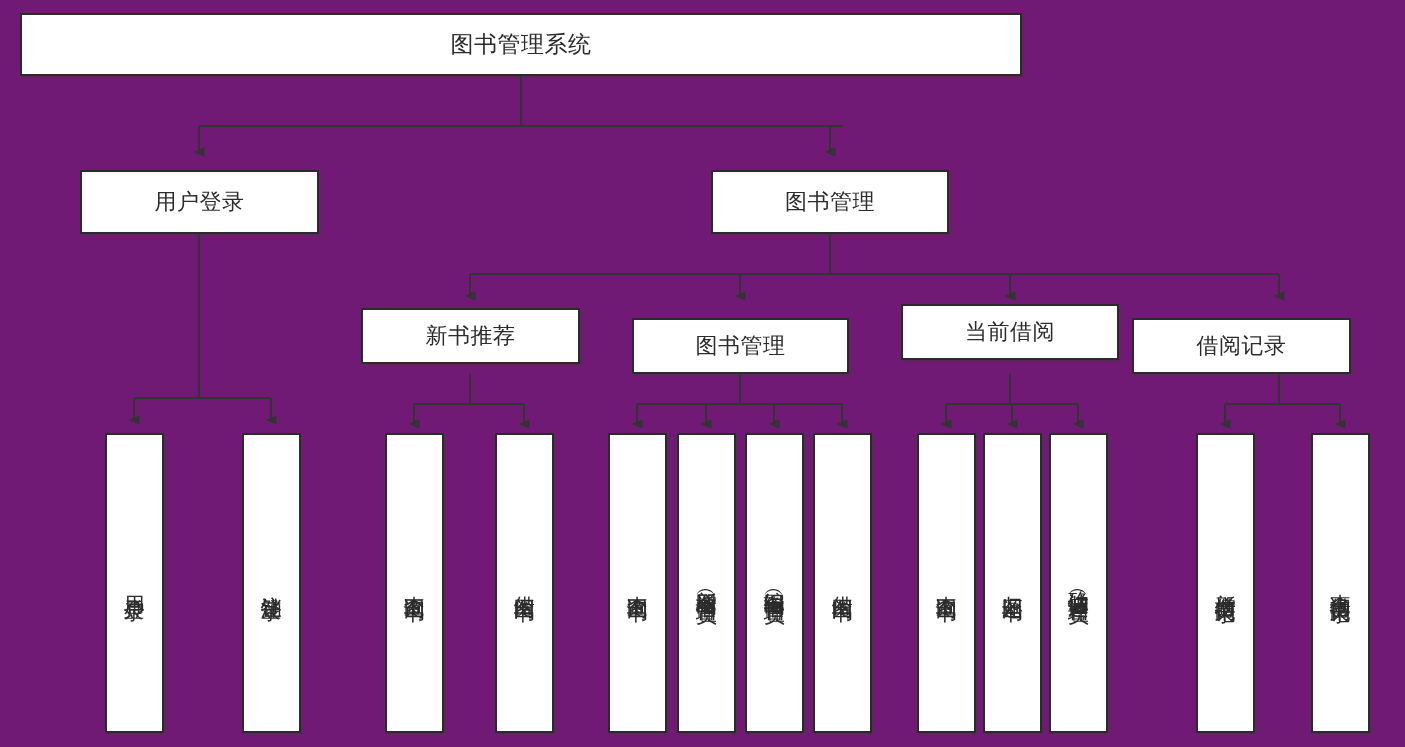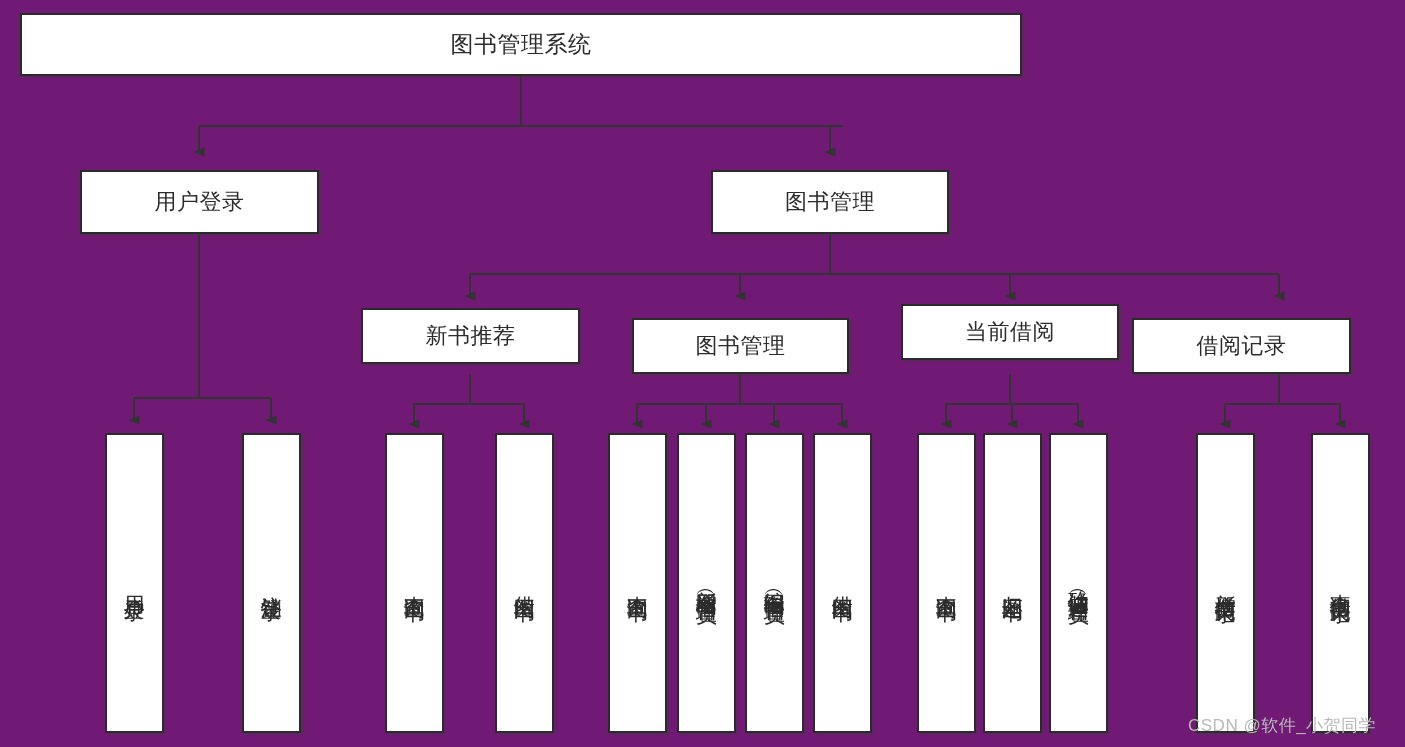--- a/index.html
+++ b/index.html
@@ -183,15 +183,14 @@
     <span class="label">确认归还（管理员）</span>
   </div>
 
   <div class="node vertical" style="left:1196px; top:433px; width:59px; height:300px;">
     <span class="label">新增借阅记录</span>
   </div>
   <div class="node vertical" style="left:1311px; top:433px; width:59px; height:300px;">
     <span class="label">查询借阅记录</span>
   </div>
 
-  <div class="watermark" style="left:1188px; top:714px;">CSDN @软件_小贺同学</div>
 
 </div>
 
 </body></html>

